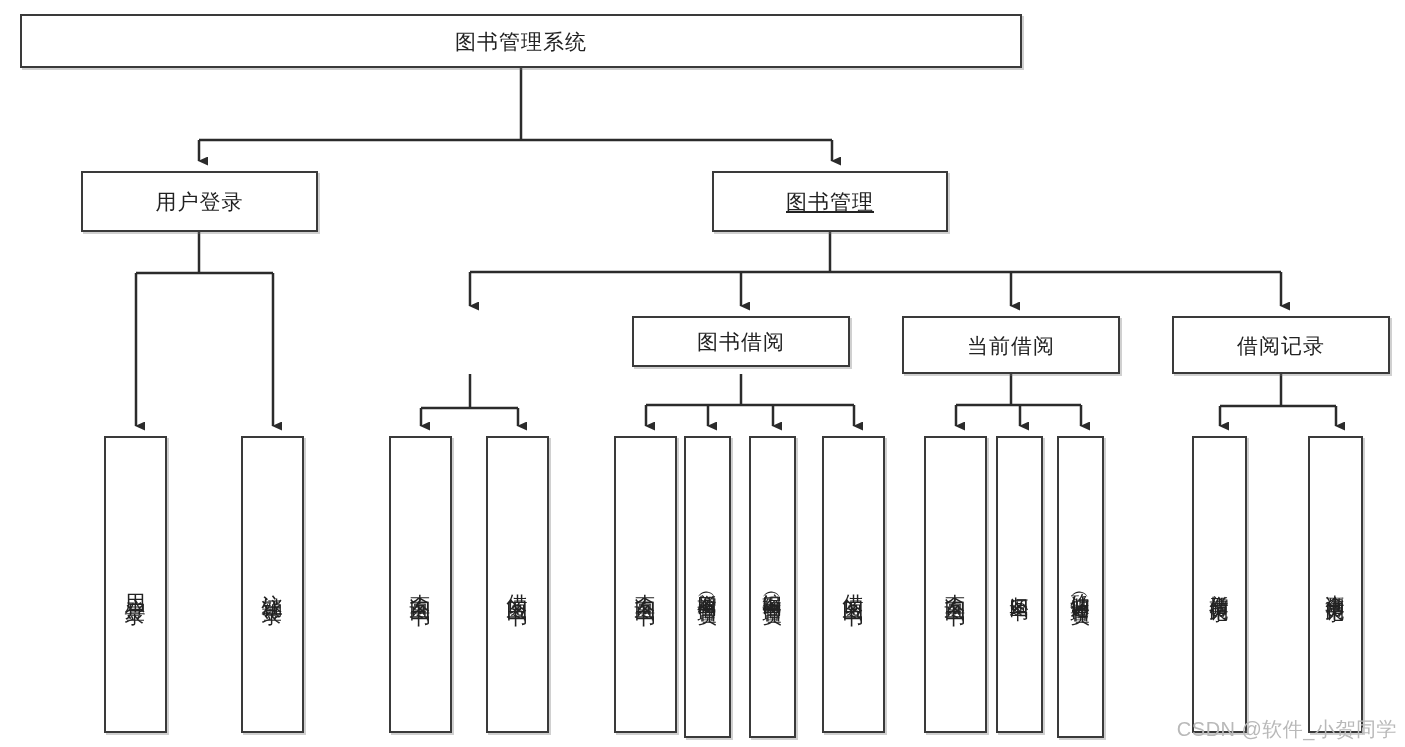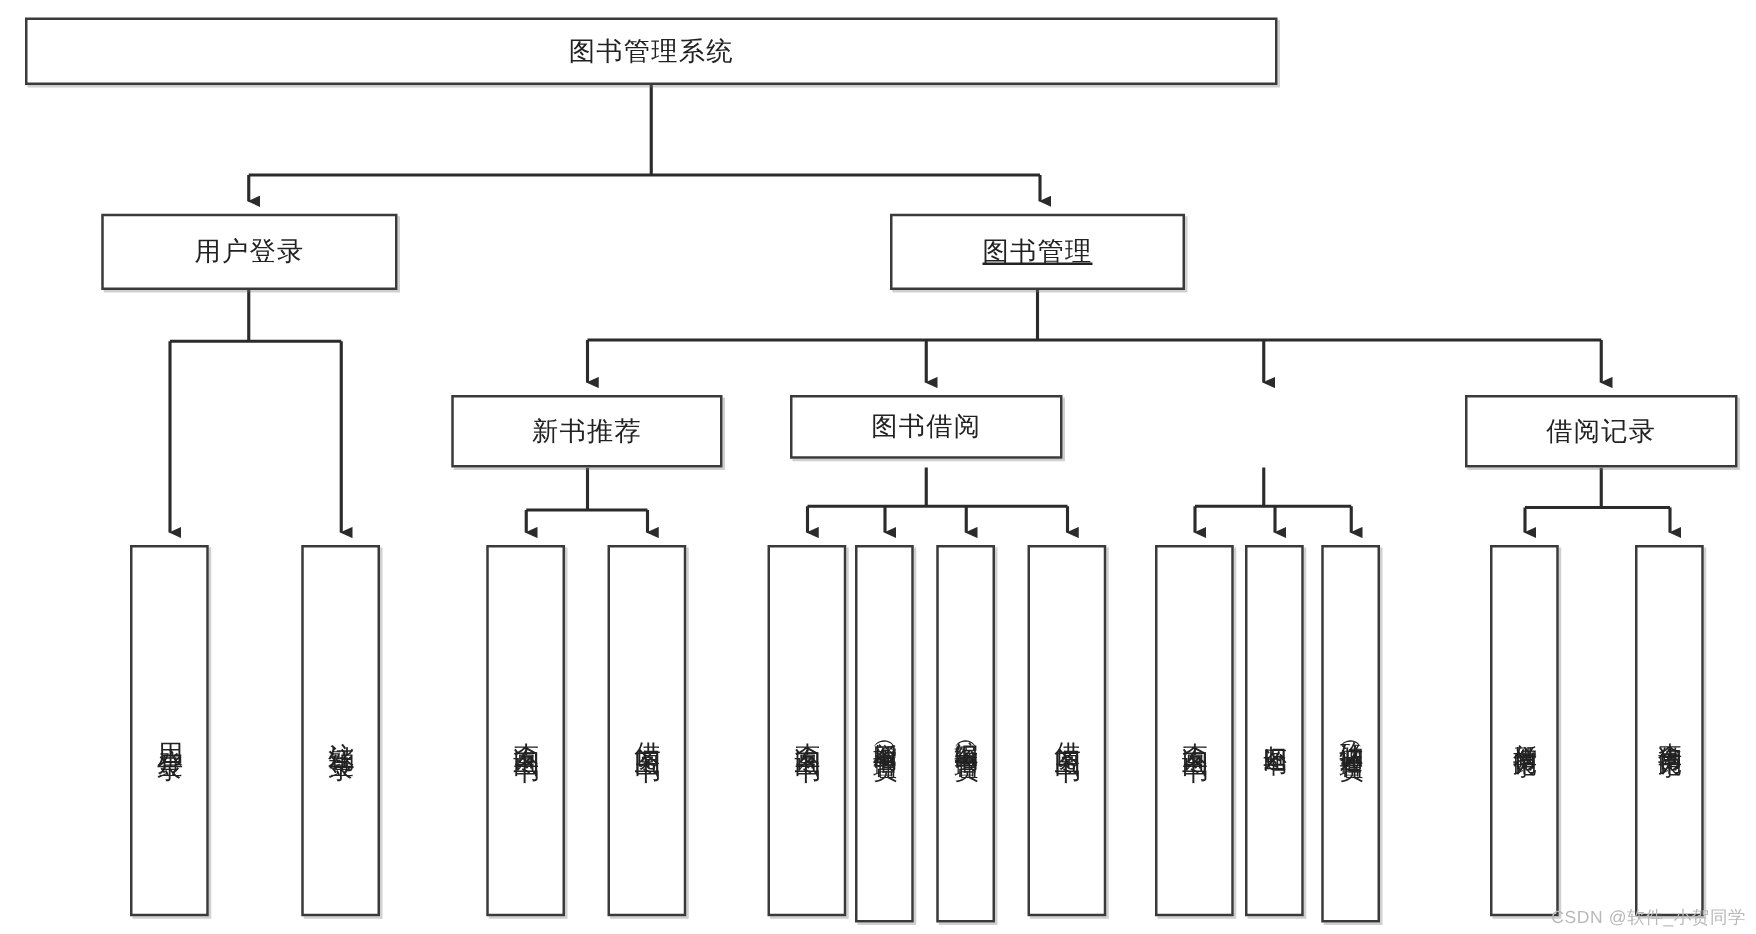--- a/index.html
+++ b/index.html
@@ -31,21 +31,21 @@
     text-orientation:upright;
     font-size:21px;
     letter-spacing:4px;
     line-height:1;
     padding:8px 0;
   }
   .node.v.small{font-size:19px;letter-spacing:2px;}
   #watermark{
     position:absolute;
     right:8px;bottom:4px;
-    font-size:14px;
+    font-size:20px;
     color:#b9b9b9;
     letter-spacing:.5px;
     white-space:nowrap;
     pointer-events:none;
     margin-left:40px;
   }
 </style>
 </head>
 <body style="background: rgb(255, 255, 255);">
 
@@ -99,22 +99,22 @@
       <path d="M1220,406 L1220,426" marker-end="url(#arr)"></path>
       <path d="M1336,406 L1336,426" marker-end="url(#arr)"></path>
     </g>
   </svg>
 
   <div class="node h" style="left: 20px; top: 14px; width: 1002px; height: 54px; border-color: rgb(58, 58, 58); color: rgb(34, 34, 34); background: rgb(255, 255, 255);">图书管理系统</div>
 
   <div class="node h" style="left: 81px; top: 171px; width: 237px; height: 61px; border-color: rgb(58, 58, 58); color: rgb(34, 34, 34); background: rgb(255, 255, 255);">用户登录</div>
   <div class="node h" style="left: 712px; top: 171px; width: 236px; height: 61px; border-color: rgb(58, 58, 58); color: rgb(34, 34, 34); background: rgb(255, 255, 255); text-decoration: underline;">图书管理</div>
 
-  <div class="node h" style="left: 361px; top: 316px; width: 217px; height: 58px; border-color: rgb(58, 58, 58); color: rgb(34, 34, 34); background: rgb(255, 255, 255);">新书推荐</div>
   <div class="node h" style="left: 632px; top: 316px; width: 218px; height: 51px; border-color: rgb(58, 58, 58); color: rgb(34, 34, 34); background: rgb(255, 255, 255);">图书借阅</div>
+  <div class="node h" style="left: 902px; top: 316px; width: 218px; height: 58px; border-color: rgb(58, 58, 58); color: rgb(34, 34, 34); background: rgb(255, 255, 255);">当前借阅</div>
   <div class="node h" style="left: 1172px; top: 316px; width: 218px; height: 58px; border-color: rgb(58, 58, 58); color: rgb(34, 34, 34); background: rgb(255, 255, 255);">借阅记录</div>
 
   <div class="node v" style="left: 104px; top: 436px; width: 63px; height: 297px; border-color: rgb(58, 58, 58); color: rgb(34, 34, 34); background: rgb(255, 255, 255);">用户登录</div>
   <div class="node v" style="left: 241px; top: 436px; width: 63px; height: 297px; border-color: rgb(58, 58, 58); color: rgb(34, 34, 34); background: rgb(255, 255, 255);">注销登录</div>
   <div class="node v" style="left: 389px; top: 436px; width: 63px; height: 297px; border-color: rgb(58, 58, 58); color: rgb(34, 34, 34); background: rgb(255, 255, 255);">查询图书</div>
   <div class="node v" style="left: 486px; top: 436px; width: 63px; height: 297px; border-color: rgb(58, 58, 58); color: rgb(34, 34, 34); background: rgb(255, 255, 255);">借阅图书</div>
   <div class="node v" style="left: 614px; top: 436px; width: 63px; height: 297px; border-color: rgb(58, 58, 58); color: rgb(34, 34, 34); background: rgb(255, 255, 255);">查询图书</div>
   <div class="node v small" style="left: 684px; top: 436px; width: 47px; height: 302px; border-color: rgb(58, 58, 58); color: rgb(34, 34, 34); background: rgb(255, 255, 255);">新增图书（管理员）</div>
   <div class="node v small" style="left: 749px; top: 436px; width: 47px; height: 302px; border-color: rgb(58, 58, 58); color: rgb(34, 34, 34); background: rgb(255, 255, 255);">编辑图书（管理员）</div>
   <div class="node v" style="left: 822px; top: 436px; width: 63px; height: 297px; border-color: rgb(58, 58, 58); color: rgb(34, 34, 34); background: rgb(255, 255, 255);">借阅图书</div>

